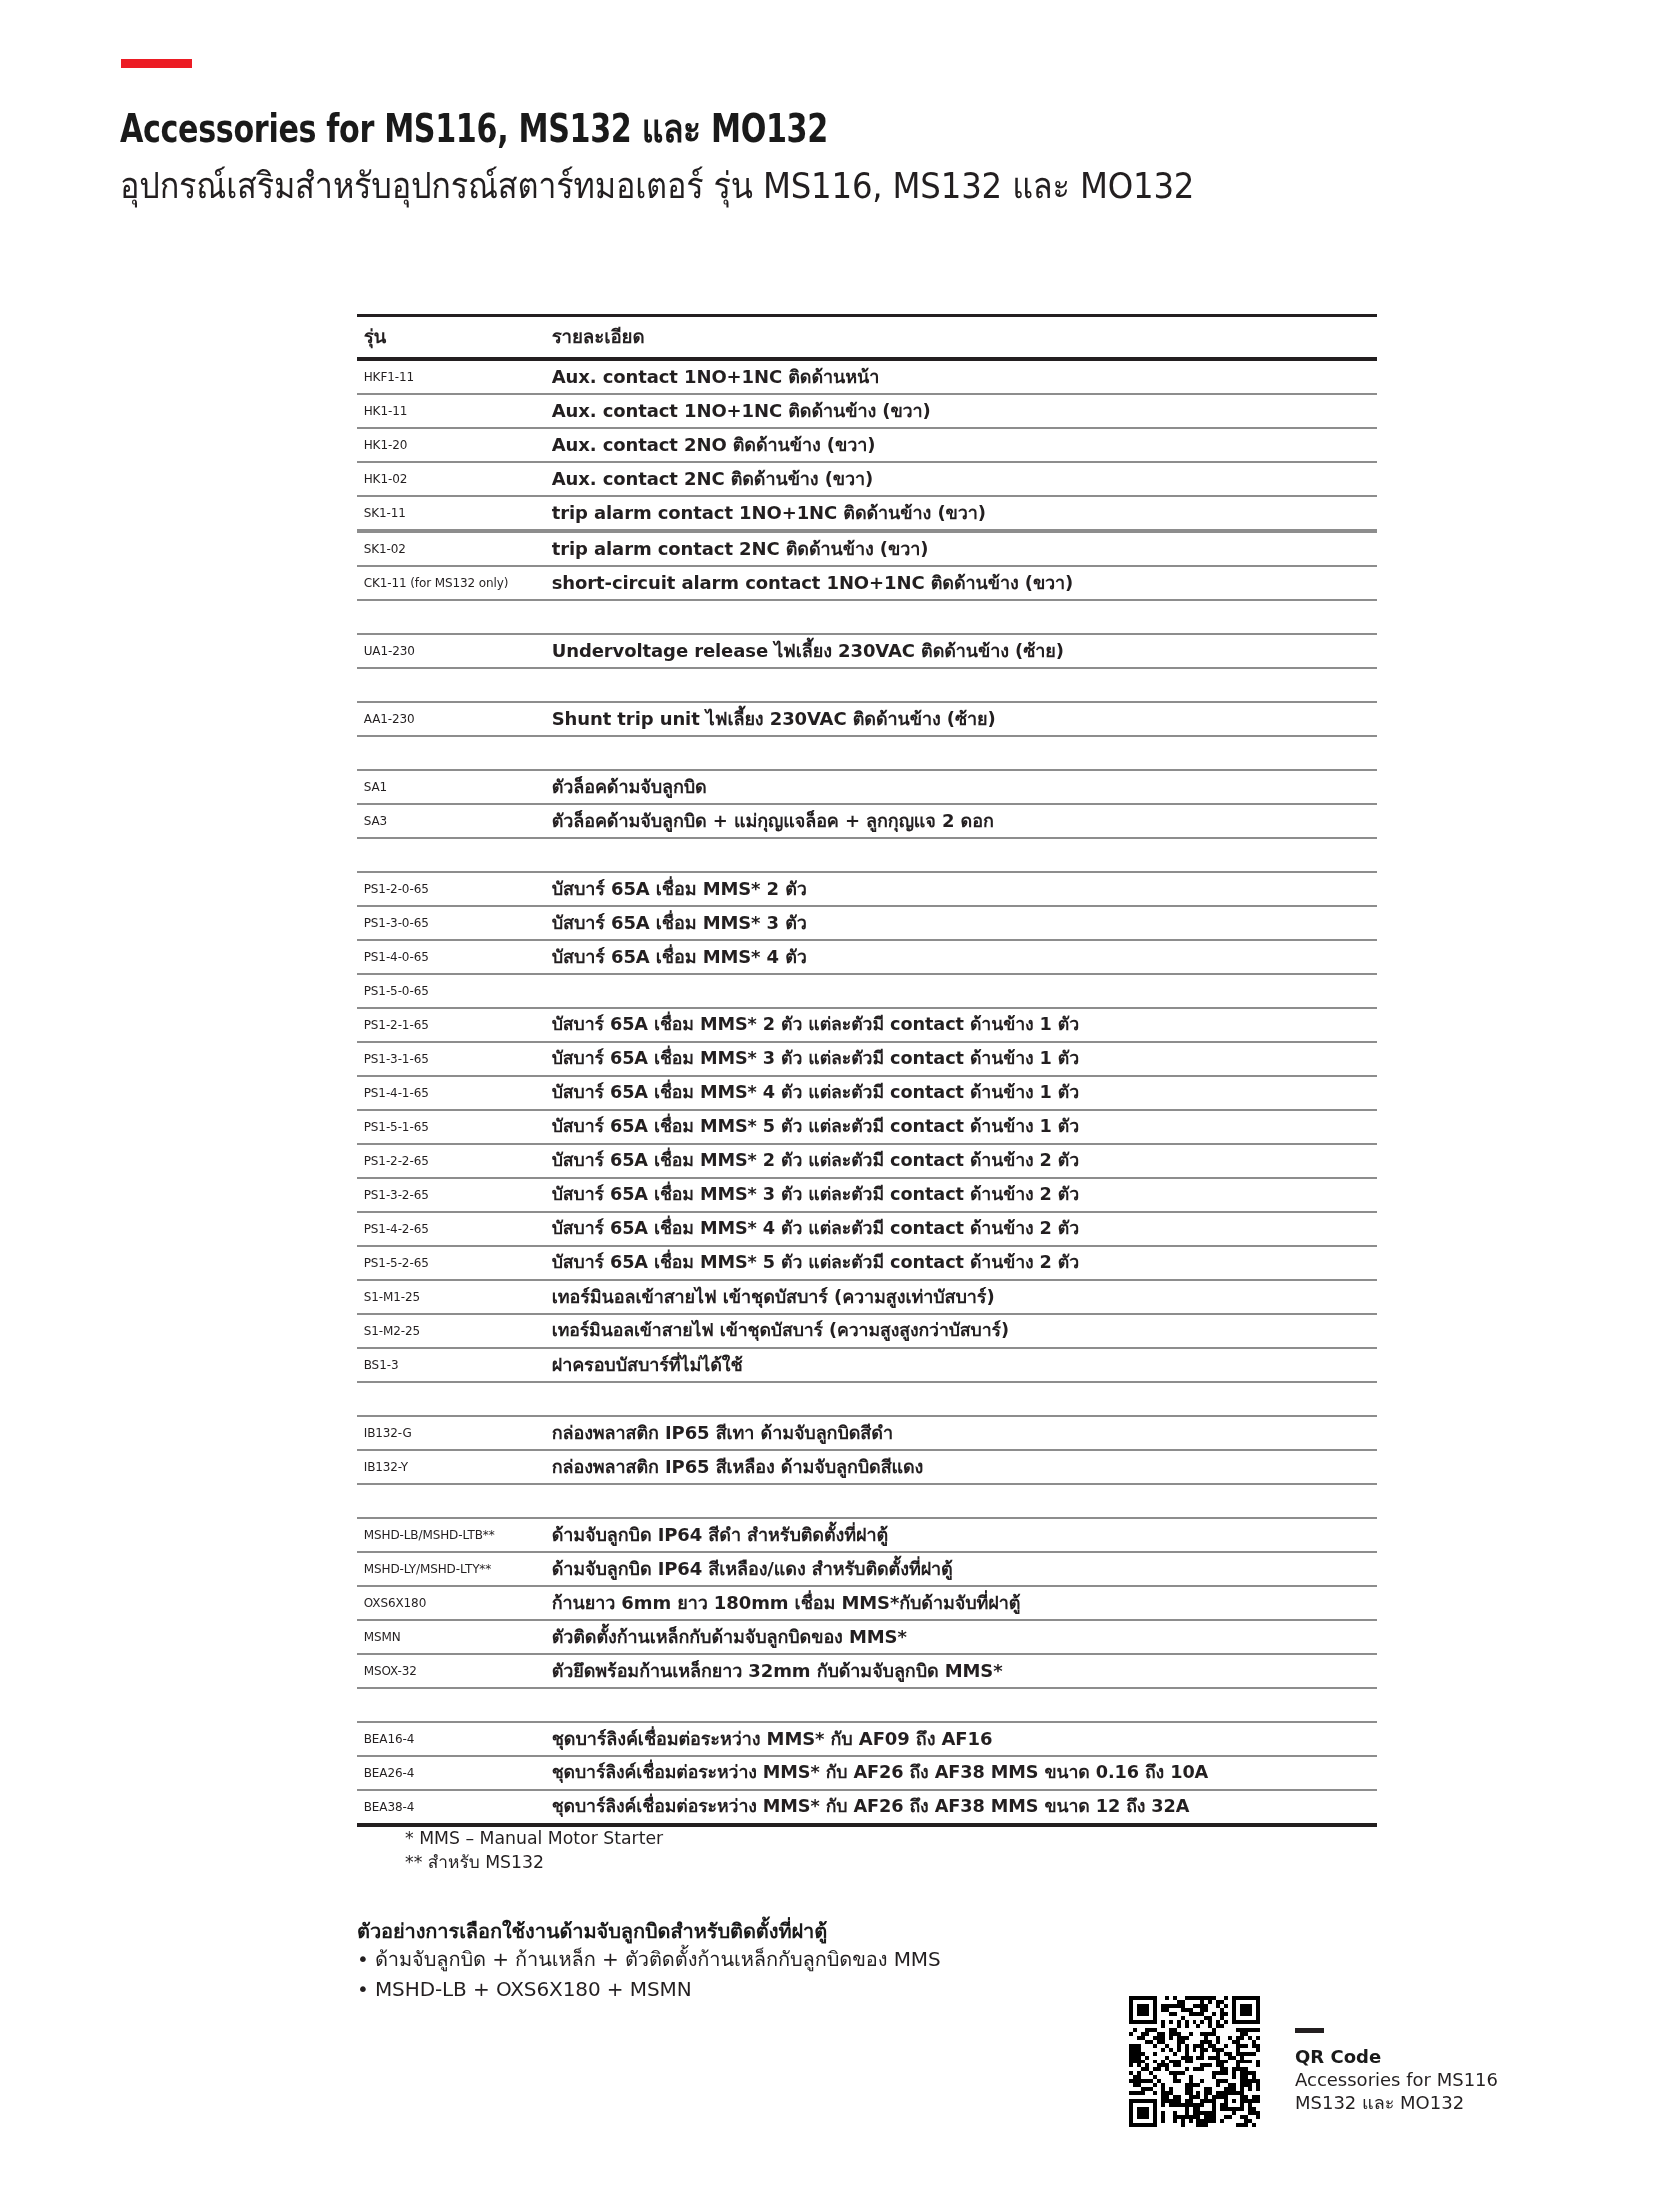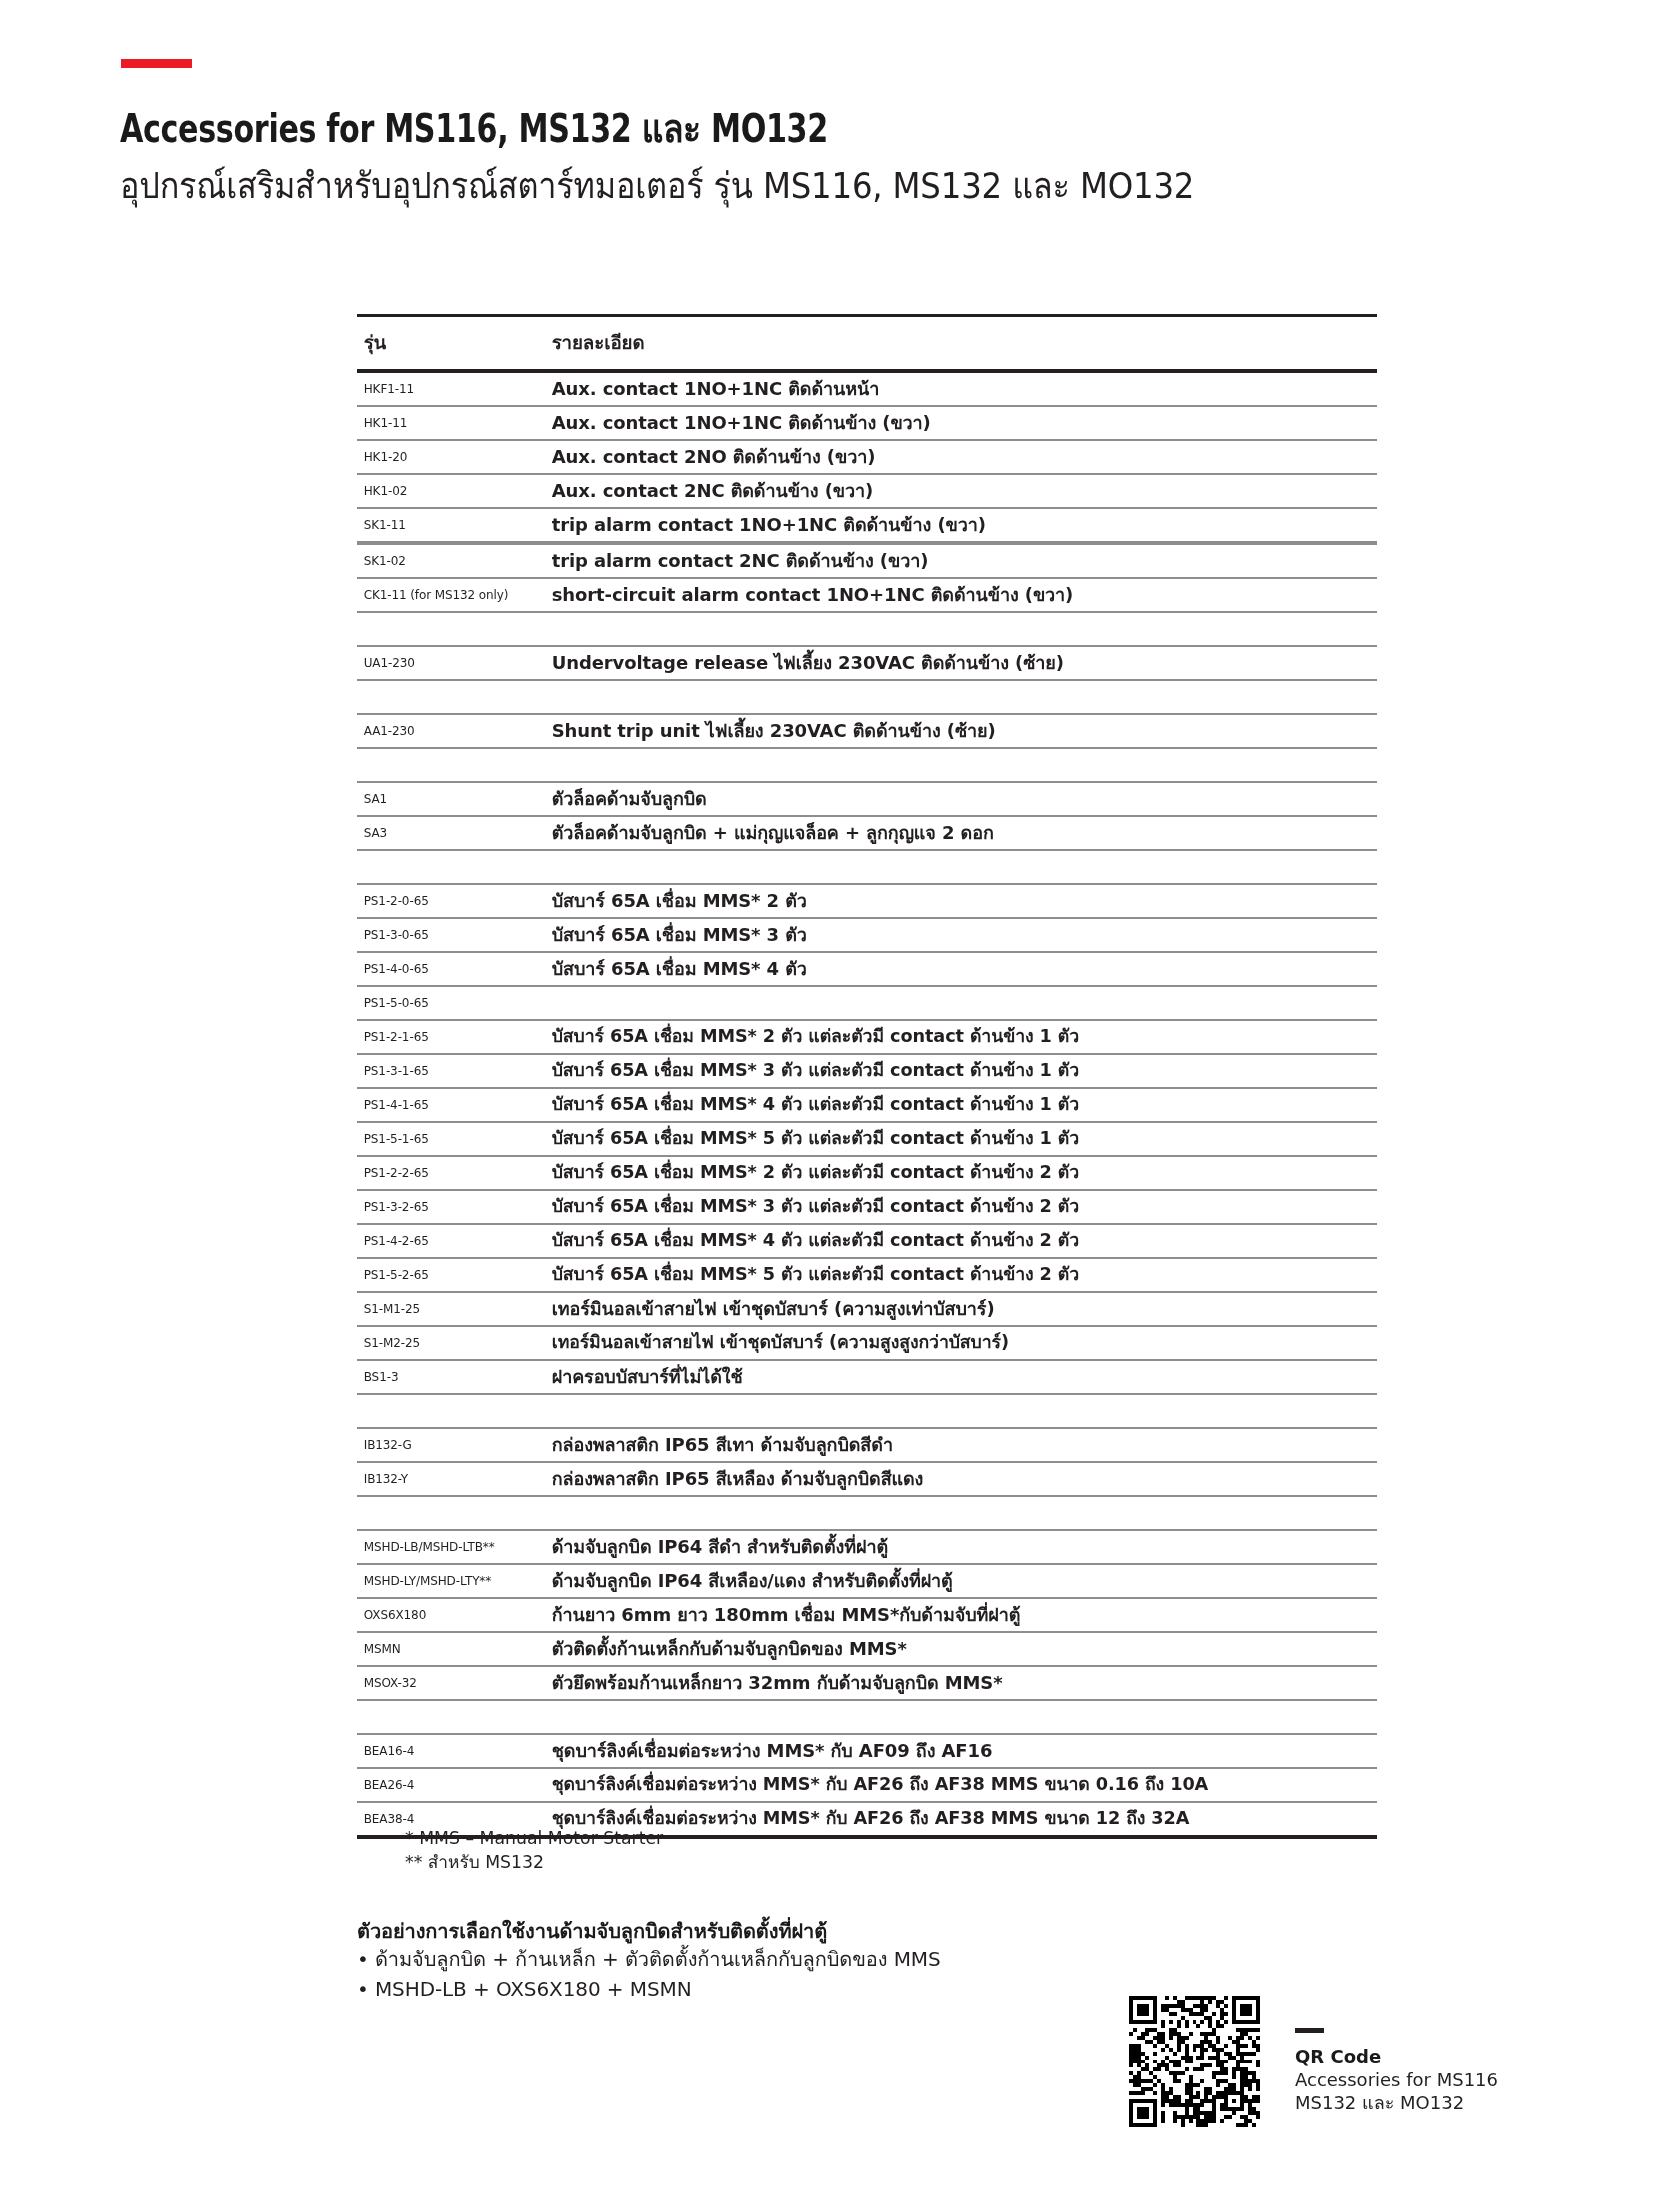--- a/index.html
+++ b/index.html
@@ -73,21 +73,21 @@
   .rule-gray    { height: 2px;  background: #8d8d8d; width: 100%; }
   .rule-bottom  { height: 4px;  background: #231f20; width: 100%; }
 
   .row {
     display: flex;
     align-items: center;
     height: 32px;
     padding: 0 0 0 6.7px;
   }
   .row.header {
-    height: 52px;
+    height: 40px;
     font-weight: 700;
   }
   .row.spacer { height: 32px; }
 
   .cell-model {
     width: 188px;
     flex: 0 0 188px;
     font-size: 12px;
     letter-spacing: -0.1px;
     white-space: nowrap;

